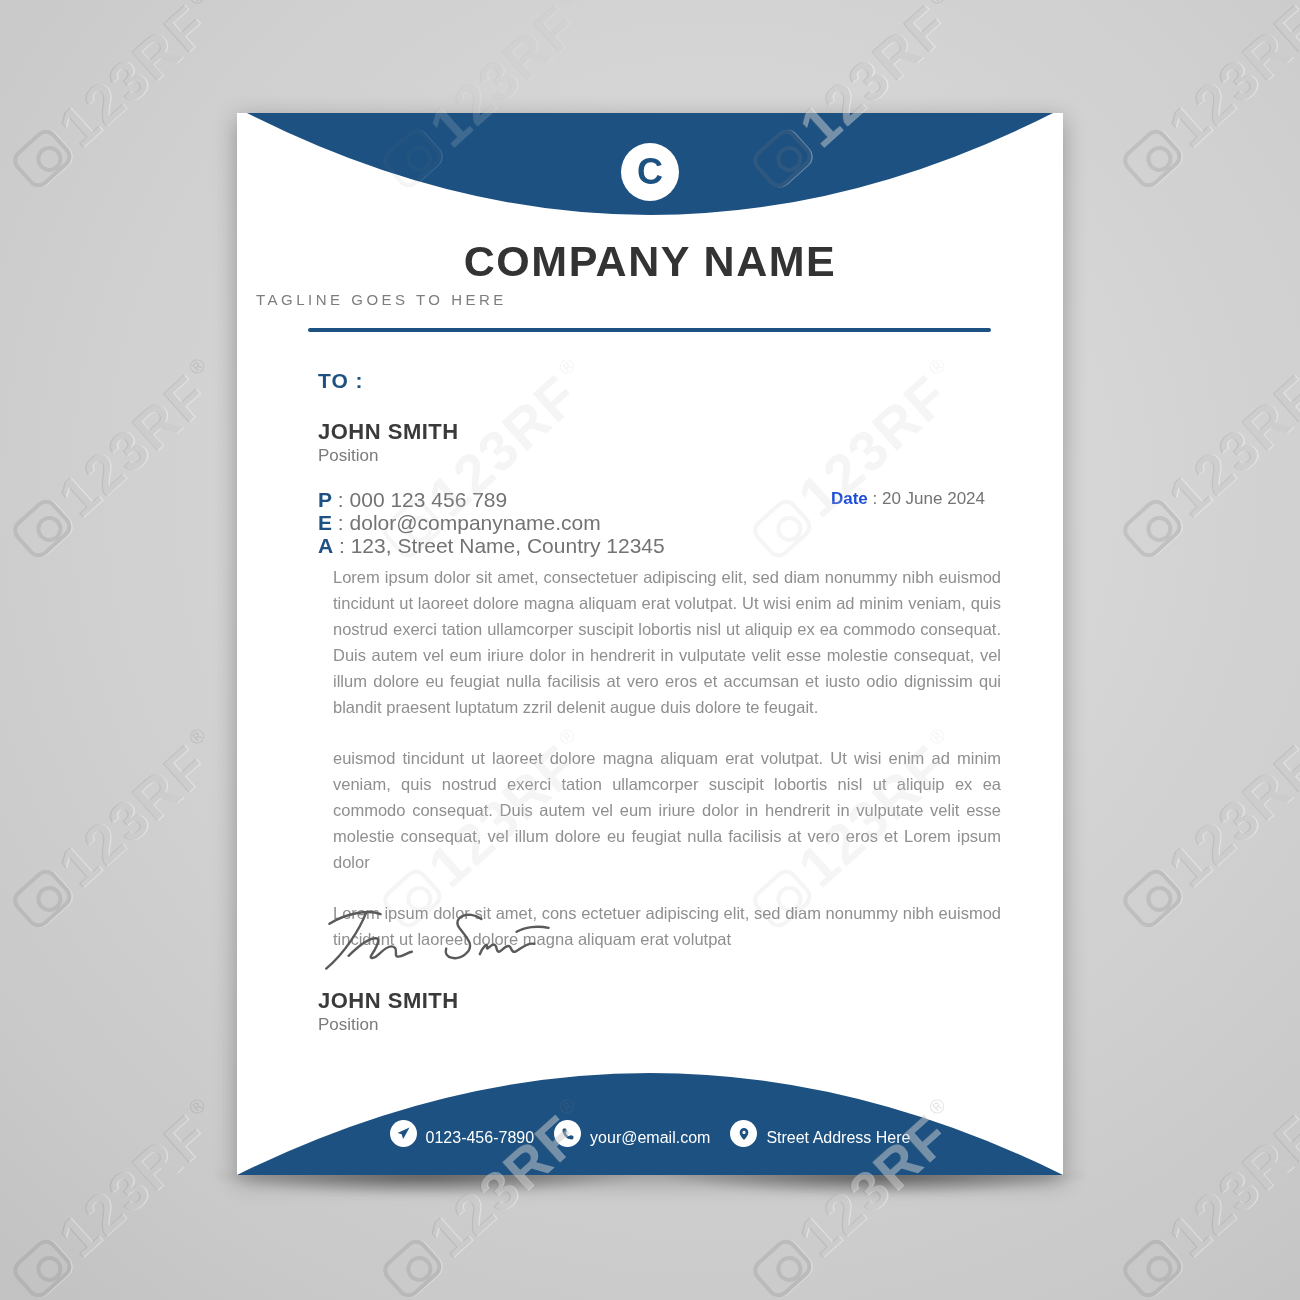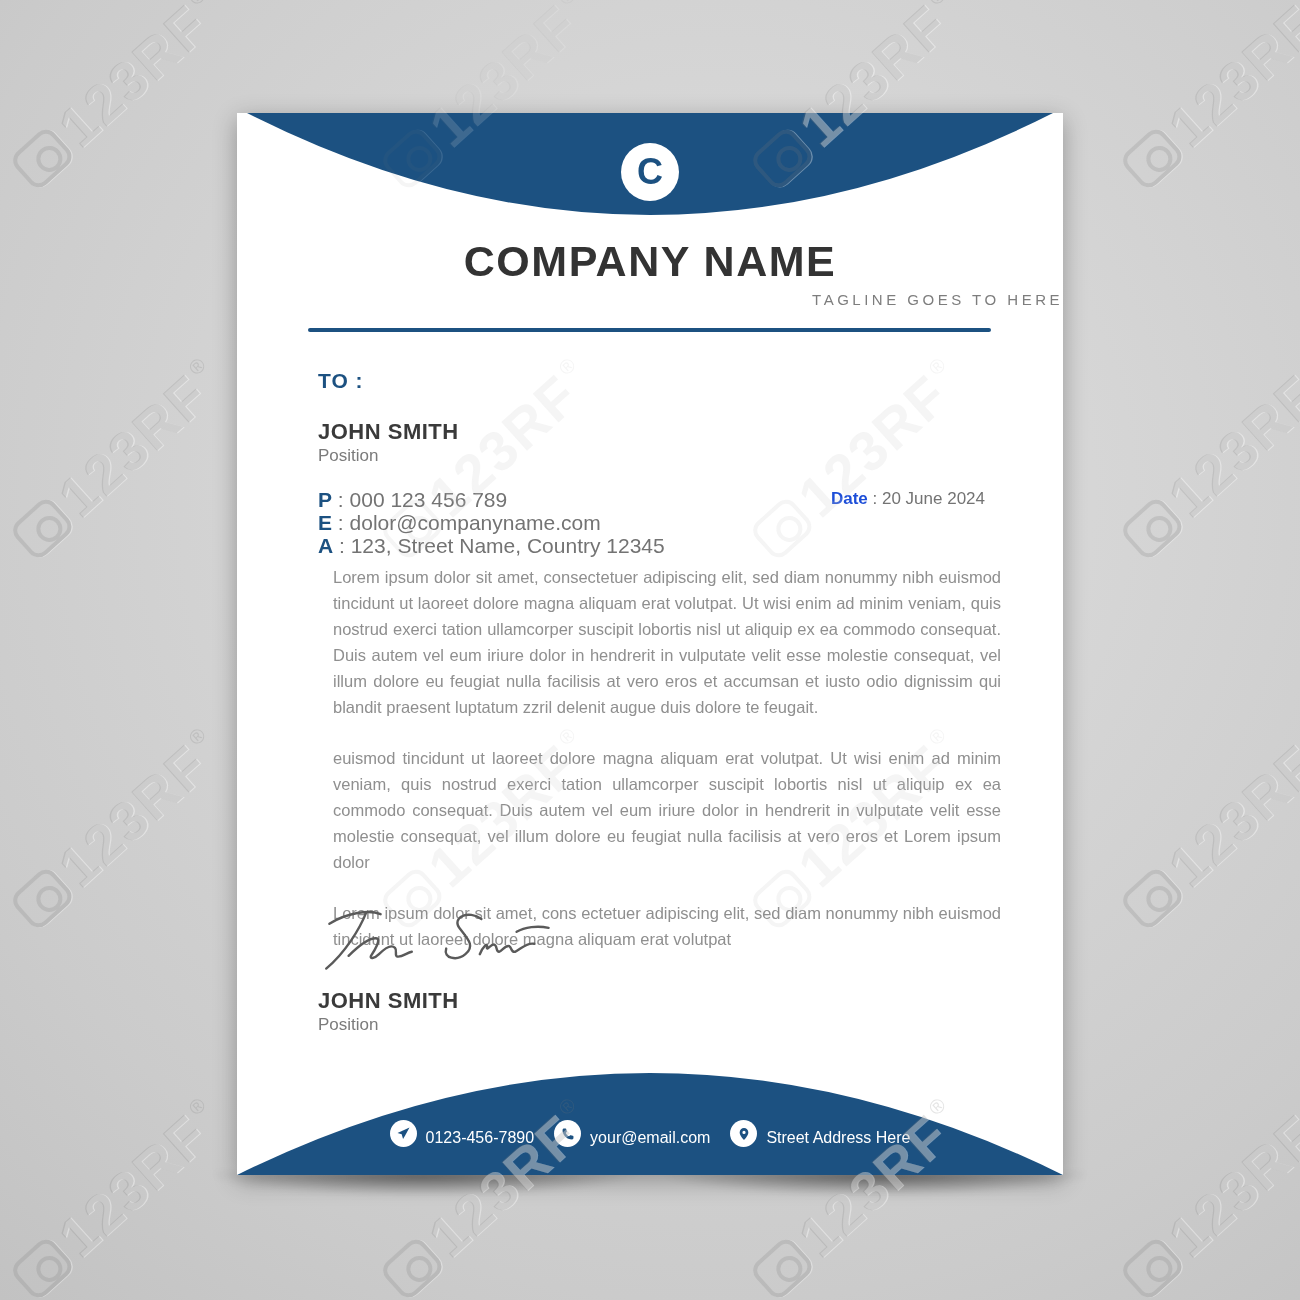--- a/index.html
+++ b/index.html
@@ -55,22 +55,22 @@
     background:#ffffff; border-radius:50%; z-index:3;
     display:flex; align-items:center; justify-content:center;
   }
   .logo-letter { color:#1c5181; font-size:36px; font-weight:800; line-height:1; }
 
   .company-name {
     position:absolute; left:0; width:100%; top:124px; text-align:center;
     font-size:43px; font-weight:800; letter-spacing:1.5px; color:#333333;
   }
   .tagline {
-    position:absolute; left:0; width:100%; top:178px; text-align:right;
-    font-size:15px; font-weight:500; letter-spacing:3.5px; color:#7d7d7d;
+    position:absolute; left:0; width:100%; top:178px; text-align:left;
+    font-size:15px; font-weight:500; letter-spacing:3.5px; color:#7d7d7d;padding-left:19px;
   }
   .divider {
     position:absolute; left:71px; top:215px; width:683px; height:4px;
     background:#1c5181; border-radius:2px;
   }
 
   .to-label { position:absolute; left:81px; top:256px; font-size:21px; font-weight:800; color:#1c5181; letter-spacing:1px; }
   .recipient-name { position:absolute; left:81px; top:306px; font-size:22px; font-weight:800; color:#3a3a3a; letter-spacing:0.5px; }
   .recipient-position { position:absolute; left:81px; top:333px; font-size:17px; color:#7b7b7b; }
 

